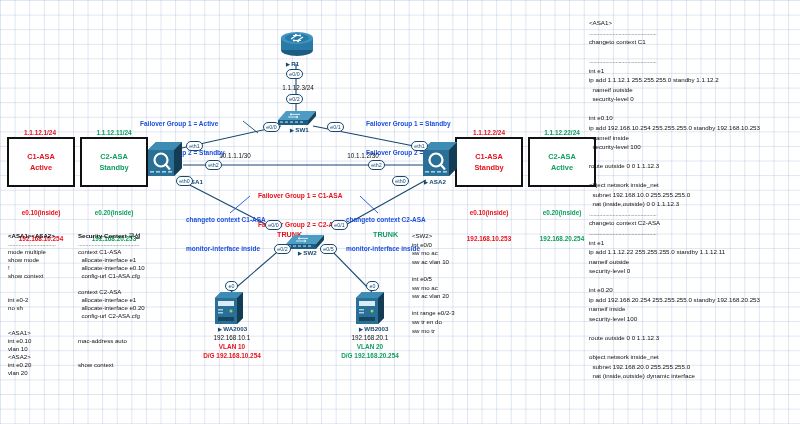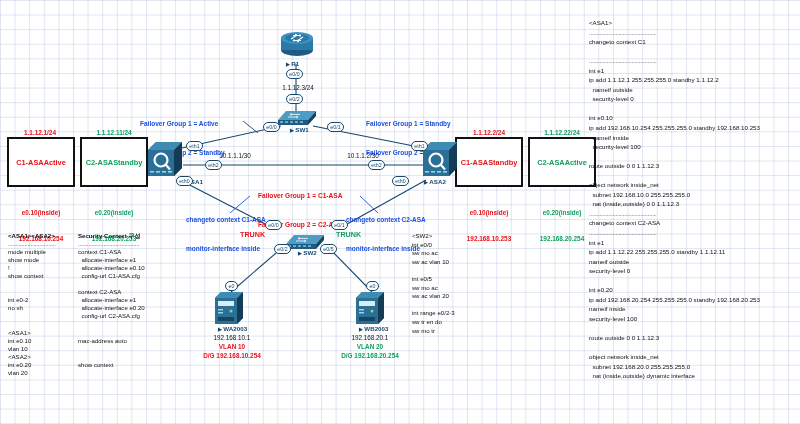--- a/index.html
+++ b/index.html
@@ -28,21 +28,21 @@
   
   .cfg { font-size:6.1px; line-height:8.05px; white-space:pre; color:#111; }
   .cfg-r { font-size:6.2px; line-height:9.55px; white-space:pre; color:#111; }
   .cfg-sw { font-size:6.1px; line-height:8.6px; white-space:pre; color:#111; }
 
   
   .ctxbox {
     position:absolute;
     border:2px solid #111;
     background:#fff;
-    display:flex; flex-direction:row;
+    display:flex; flex-direction:column;
     align-items:center; justify-content:center;
     font-size:7.4px; font-weight:bold; line-height:11px;
     text-align:center;
   }
 
   .lbl { position:absolute; font-size:6.4px; font-weight:bold; text-align:center; line-height:8.6px; white-space:pre; }
   .lbl-n { position:absolute; font-size:6.3px; text-align:center; line-height:8.4px; white-space:pre; color:#111; }
   .fo { position:absolute; font-size:6.5px; font-weight:bold; color:#1b4fe0; line-height:9.6px; white-space:pre; }
   .fo-red { position:absolute; font-size:6.6px; font-weight:bold; color:#e8121b; line-height:9.8px; white-space:pre; }
 
@@ -62,21 +62,21 @@
   }
   .devname {
     position:absolute;
     font-size:6.2px; color:#16476e; font-weight:bold;
     white-space:nowrap; z-index:6;
   }
   .devname::before { content:"\25B6"; font-size:5px; margin-right:1.5px; }
 
   svg.wires { position:absolute; inset:0; width:800px; height:424px; }
   .icon { position:absolute; z-index:5; }
-  .trunk { position:absolute; font-size:7.2px; font-weight:bold; }
+  .trunk { position:absolute; font-size:7.2px; font-weight:bold;margin-left:37px; }
 </style>
 </head>
 <body>
 
 <div id="canvas">
 
   <svg class="wires" viewBox="0 0 800 424">
     <g stroke="#16476e" stroke-width="1.1" fill="none">
 
       <line x1="296" y1="64" x2="296" y2="116"></line>

